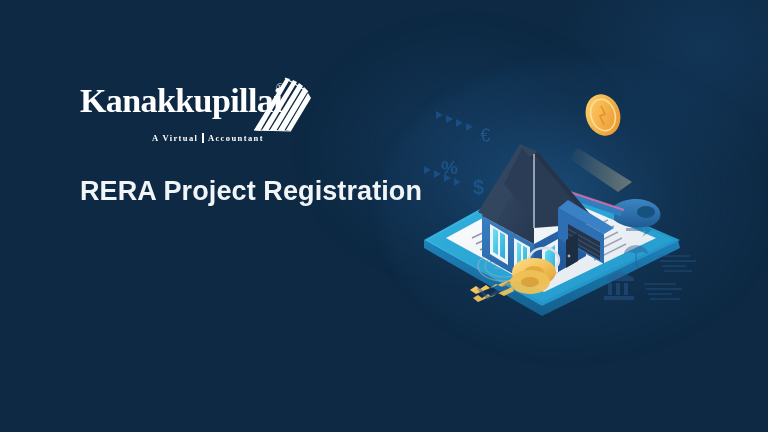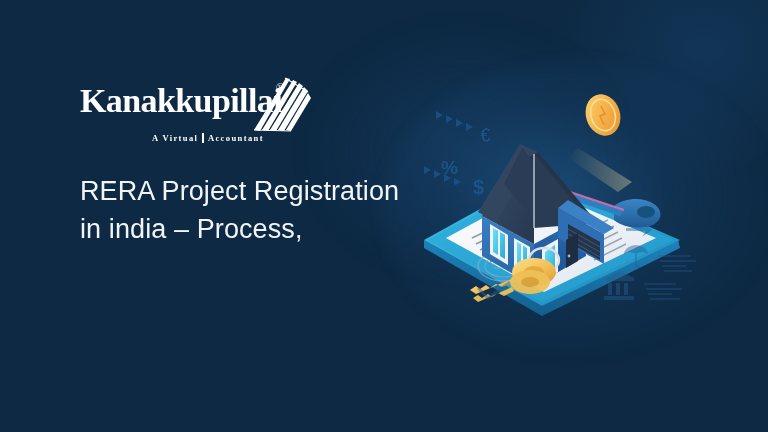--- a/index.html
+++ b/index.html
@@ -116,21 +116,21 @@
   
   #headline {
     position: absolute;
     left: 80px;
     top: 172px;
     width: 360px;
   }
   #headline .line {
     display: block;
     font-family: "Liberation Sans", sans-serif;
-    font-weight: 400;
+    font-weight: 700;
     font-size: 27px;
     line-height: 38px;
     color: #f2f5f8;
     letter-spacing: 0.1px;
     white-space: nowrap;
   }
 
   
   #illustration {
     position: absolute;
@@ -167,21 +167,20 @@
       </g>
     </svg>
 
     <span class="logo-reg">®</span>
 
     <span class="logo-tag"><span>A  Virtual</span><span class="bar"></span><span>Accountant</span></span>
   </div>
 
   <div id="headline">
     <span class="line">RERA Project Registration</span>
-    <span class="line">in india – Process,</span>
   </div>
 
   <div id="illustration">
     <svg width="350" height="250" viewBox="0 0 350 250">
       <defs>
         <linearGradient id="gClipTop" x1="0" y1="0" x2="1" y2="1">
           <stop offset="0%" stop-color="#3dc2e8"></stop>
           <stop offset="100%" stop-color="#1b86bf"></stop>
         </linearGradient>
         <linearGradient id="gClipSide" x1="0" y1="0" x2="0" y2="1">

